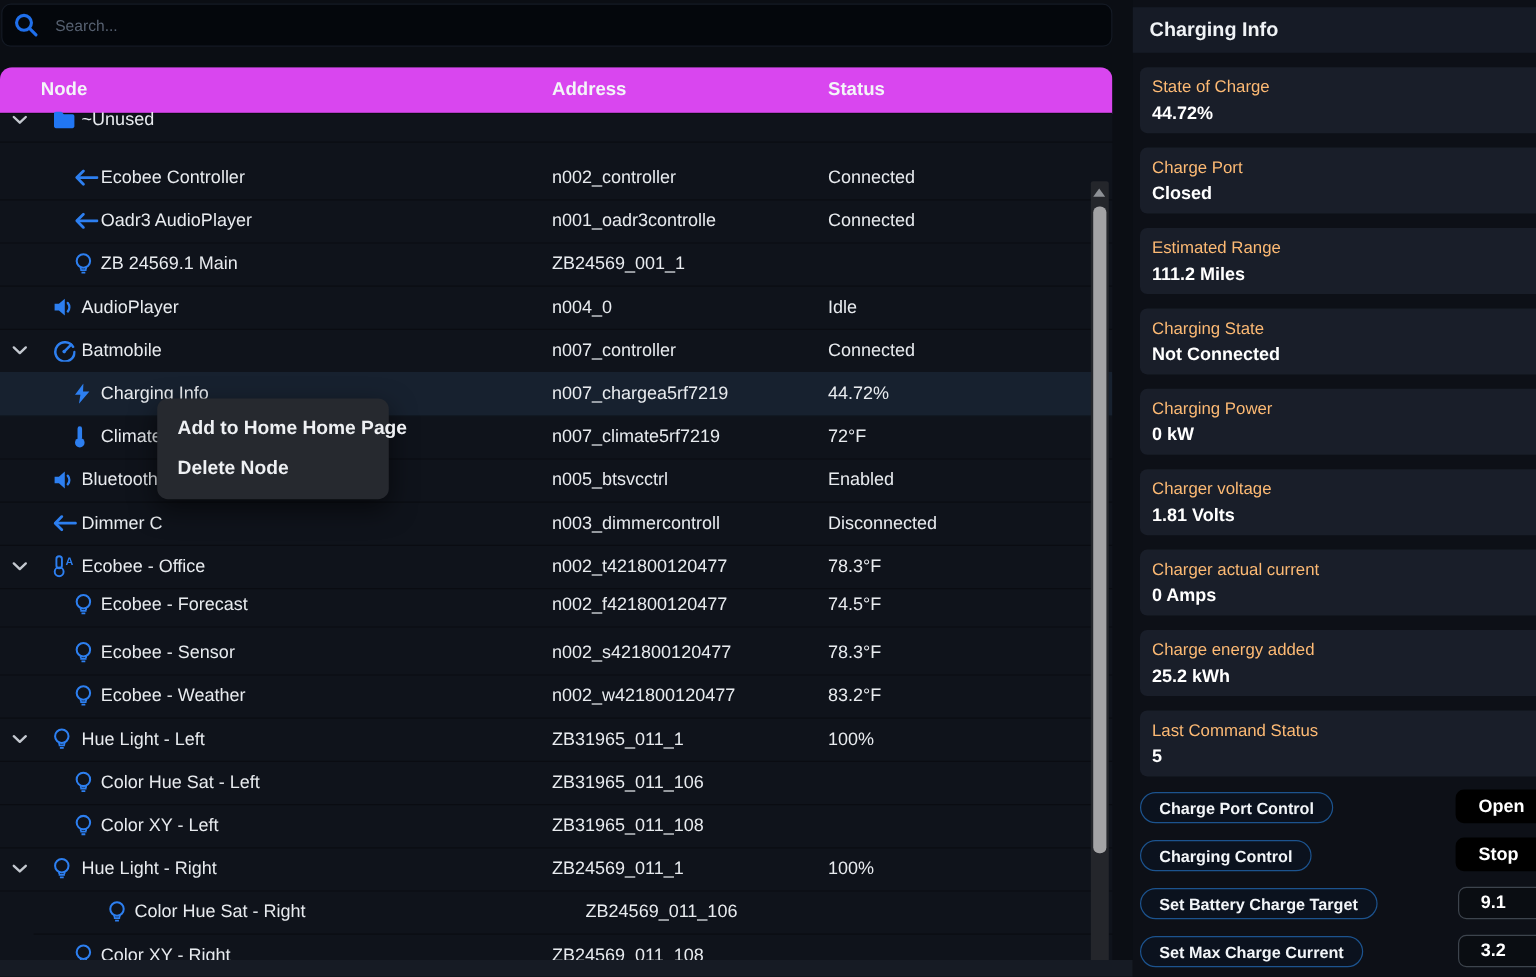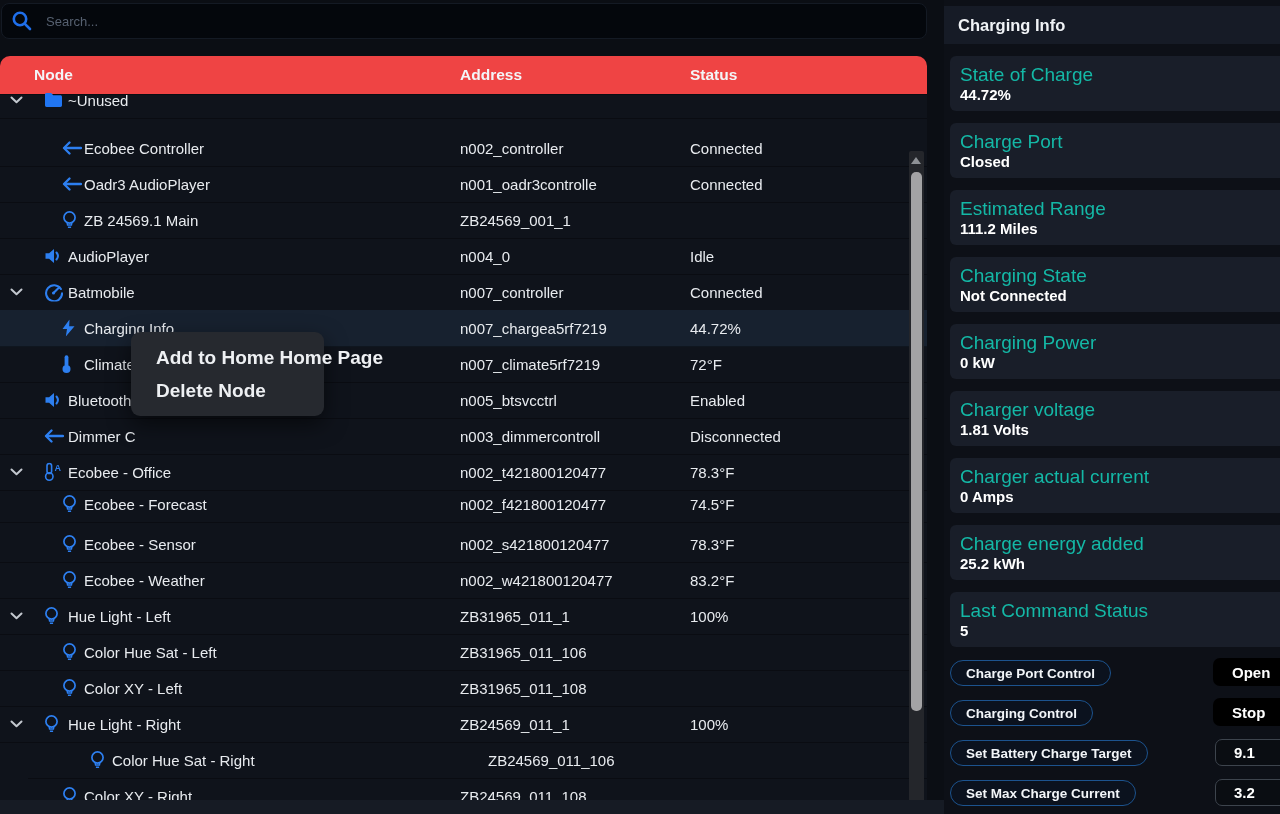--- a/index.html
+++ b/index.html
@@ -12,21 +12,21 @@
               display:flex;align-items:center;}
   .search-icon{margin-left:9px;display:flex;align-items:center;}
   .search-input{flex:1;margin-left:11px;background:transparent;border:none;outline:none;
                 color:#dfe3e8;font-size:13px;font-family:"Liberation Sans",sans-serif;}
   .search-input::placeholder{color:#566070;}
 
   
   .table-panel{position:absolute;left:0;top:56px;width:927px;height:744px;
                background:#0f131b;border-radius:10px 10px 0 0;overflow:hidden;}
   .table-header{position:absolute;left:0;top:0;width:100%;height:38px;
-                background:#ef4444;border-bottom:1px solid #0a0d13;}
+                background:#d946ef;border-bottom:1px solid #0a0d13;}
   .hcol{position:absolute;top:50%;transform:translateY(-50%);
         font-size:15.5px;font-weight:700;color:#f3f5f8;white-space:nowrap;}
   .hc-node{left:34px;} .hc-address{left:460px;} .hc-status{left:690px;}
 
   .tree-row{position:absolute;left:0;width:100%;height:36px;
             border-bottom:1px solid rgba(0,0,0,0.32);}
   .tree-row.selected{background:#17212f;}
   .chev{position:absolute;left:10px;top:50%;transform:translateY(-50%);display:flex;}
   .nicon{position:absolute;top:50%;transform:translateY(-50%);display:flex;align-items:center;}
   .nicon.l0{left:44px;} .nicon.l1{left:62px;}
@@ -44,29 +44,29 @@
   .sb-thumb{position:absolute;left:2px;top:21px;width:11px;height:539px;
             background:#a3a3a5;border-radius:5px;}
 
   .bottom-strip{position:absolute;left:0;top:800px;width:944px;height:14px;background:#161b24;}
 
   
   .context-menu{position:absolute;left:131px;top:332px;width:193px;z-index:20;
                 background:#26292f;border-radius:9px;padding:9px 0;
                 box-shadow:0 8px 22px rgba(0,0,0,0.55);}
   .menu-item{height:33px;line-height:33px;padding-left:17px;
-             color:#eef0f3;font-size:19px;font-weight:600;white-space:nowrap;margin-left:8px;}
+             color:#eef0f3;font-size:16px;font-weight:600;white-space:nowrap;}
 
   
   .right-panel{position:absolute;left:944px;top:0;width:336px;height:814px;background:#0d1017;}
   .panel-header{position:absolute;left:0;top:6px;width:336px;height:38px;background:#161b26;
                 display:flex;align-items:center;}
   .panel-title{margin-left:14px;font-size:16.5px;font-weight:600;color:#f0f3f6;}
   .card{position:absolute;left:6px;width:340px;height:55px;background:#191e29;border-radius:6px;}
-  .card-label{position:absolute;left:10px;top:8px;color:#14b8a6;font-size:19px;white-space:nowrap;}
+  .card-label{position:absolute;left:10px;top:8px;color:#fdba74;font-size:14px;white-space:nowrap;}
   .card-value{position:absolute;left:10px;top:30px;color:#ffffff;font-size:15px;font-weight:600;white-space:nowrap;}
 
   .ctrl-btn{position:absolute;left:6px;height:26px;border:1px solid #1c538e;border-radius:14px;
             background:#0b121e;color:#f2f5f8;font-size:13.5px;font-weight:600;
             display:inline-flex;align-items:center;padding:0 15px;white-space:nowrap;
             font-family:"Liberation Sans",sans-serif;cursor:pointer;}
   .b0{top:660px;} .b1{top:700px;} .b2{top:740px;} .b3{top:780px;}
   .ctrl-select{position:absolute;left:269px;width:92px;height:28px;background:#000000;
                border-radius:7px;color:#ffffff;font-size:15px;font-weight:600;
                display:flex;align-items:center;padding-left:19px;box-sizing:border-box;}

